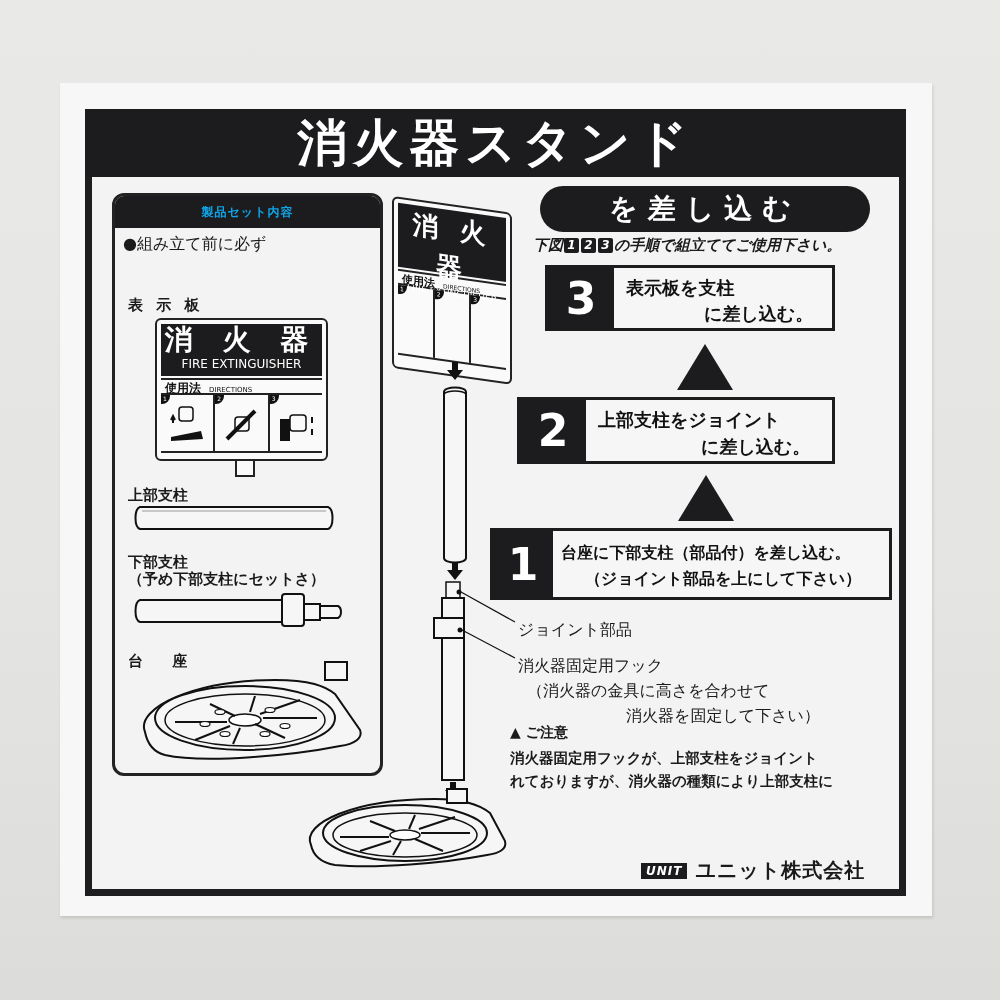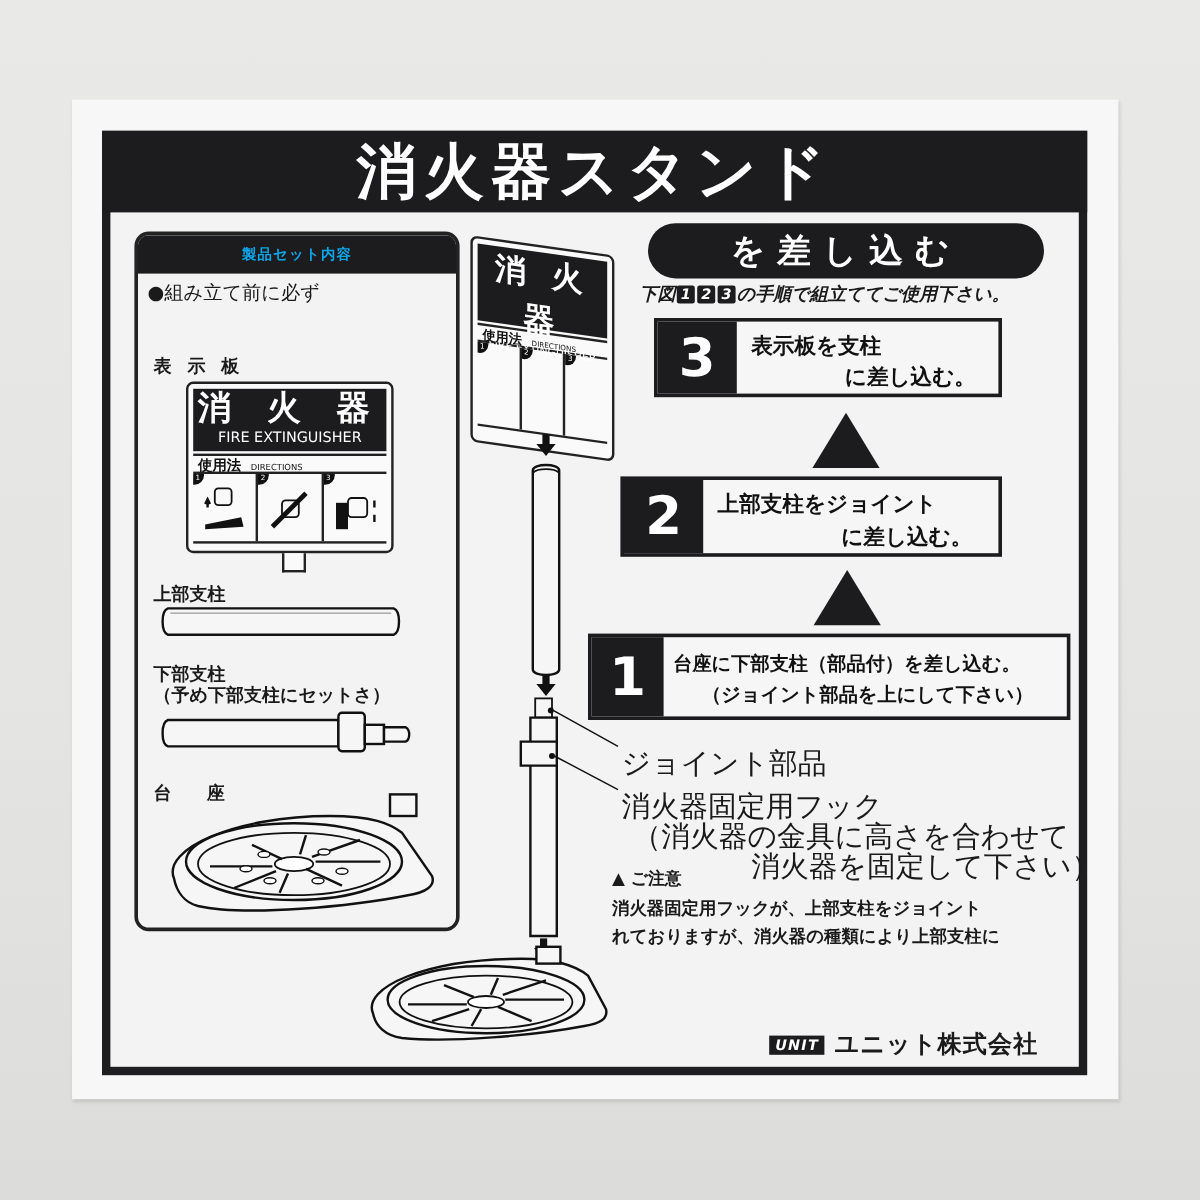--- a/index.html
+++ b/index.html
@@ -72,21 +72,21 @@
     background: #1c1c1e; color: #fff; font-weight: bold; font-size: 44px;
     display: flex; align-items: center; justify-content: center;
   }
   .step-text { position: relative; flex: 1; font-weight: bold; font-size: 18px; color: #111; text-align: center; }
   .tri {
     position: absolute; width: 0; height: 0;
     border-left: 28px solid transparent; border-right: 28px solid transparent;
     border-bottom: 46px solid #1c1c1e;
   }
 
-  .callout { position: absolute; font-size: 24px; color: #1a1a1a; white-space: nowrap; }
+  .callout { position: absolute; font-size: 16px; color: #1a1a1a; white-space: nowrap; }
   .caution-title { position: absolute; left: 510px; top: 724px; font-size: 14px; font-weight: bold; color: #1a1a1a; text-align: right; }
   .caution-body { position: absolute; left: 510px; top: 747px; width: 380px; font-size: 14.5px; line-height: 22.5px; color: #1a1a1a; font-weight: bold; }
   .company { position: absolute; left: 641px; top: 857px; display: flex; align-items: center; gap: 8px; }
   .company .logo { background: #1c1c1e; color: #fff; font-weight: bold; font-style: italic; font-size: 12px; padding: 1px 5px; letter-spacing: 1px; }
   .company .name { font-weight: bold; font-size: 20px; color: #1a1a1a; letter-spacing: 1px; }
 </style>
 </head>
 <body>
 
 <div class="box"></div>

